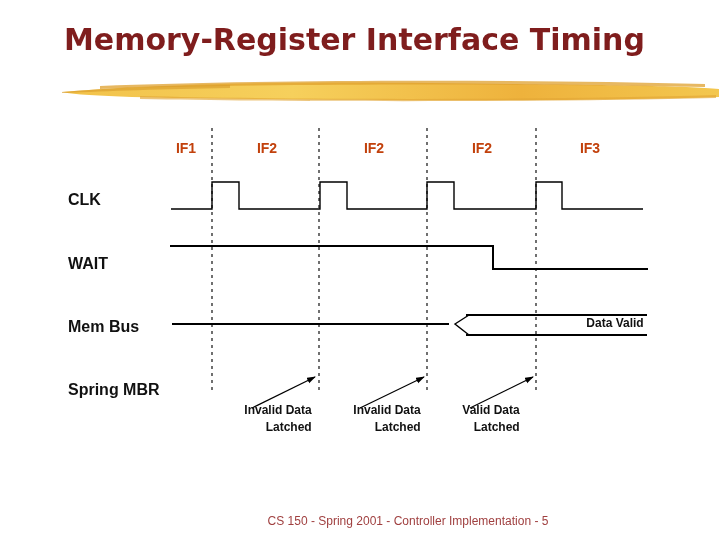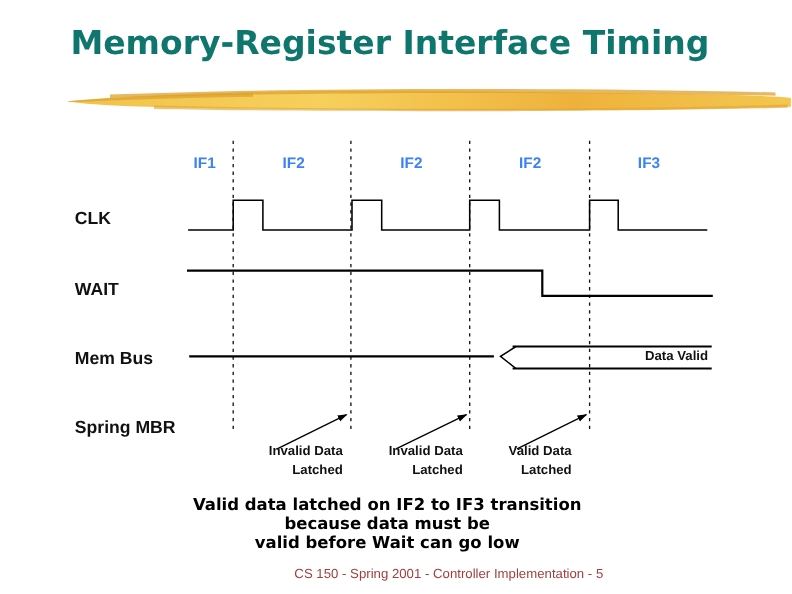--- a/index.html
+++ b/index.html
@@ -4,25 +4,25 @@
 <style>
   html,body{margin:0;padding:0;background:#888;}
   #slide{
     position:relative;width:720px;height:540px;background:#ffffff;
     overflow:hidden;font-family:"Liberation Sans",sans-serif;
   }
   .abs{position:absolute;}
   #title{
     left:64px;top:22px;width:640px;
     font-family:"DejaVu Sans",sans-serif;font-weight:bold;font-size:30px;
-    letter-spacing:0px;color:#0f766e;white-space:nowrap;
+    letter-spacing:0px;color:#7f1d1d;white-space:nowrap;
   }
   .phase-label{
     top:140px;transform:translateX(-50%);
-    font-weight:bold;font-size:14px;color:#3b82f6;white-space:nowrap;text-align:center;
+    font-weight:bold;font-size:14px;color:#c2410c;white-space:nowrap;text-align:center;
   }
   .signal-label{
     left:68px;font-weight:bold;font-size:16px;color:#111;white-space:nowrap;text-align:center;
   }
   #bus-valid-label{
     top:316px;transform:translateX(-50%);
     font-weight:bold;font-size:12px;color:#111;white-space:nowrap;margin-left:27px;
   }
   .arrow-note{
     top:402px;transform:translateX(-50%);text-align:right;
@@ -104,21 +104,16 @@
   </div>
   <div class="abs arrow-note" style="left:387px">
     <div>Invalid Data</div>
     <div>Latched</div>
   </div>
   <div class="abs arrow-note" style="left:491px">
     <div>Valid Data</div>
     <div>Latched</div>
   </div>
 
-  <div id="caption" class="abs">
-    <div>Valid data latched on IF2 to IF3 transition</div>
-    <div>because data must be</div>
-    <div>valid before Wait can go low</div>
-  </div>
 
   <div id="footer" class="abs">CS 150 - Spring 2001 - Controller Implementation - 5</div>
 
 </div>
 
 </body></html>

